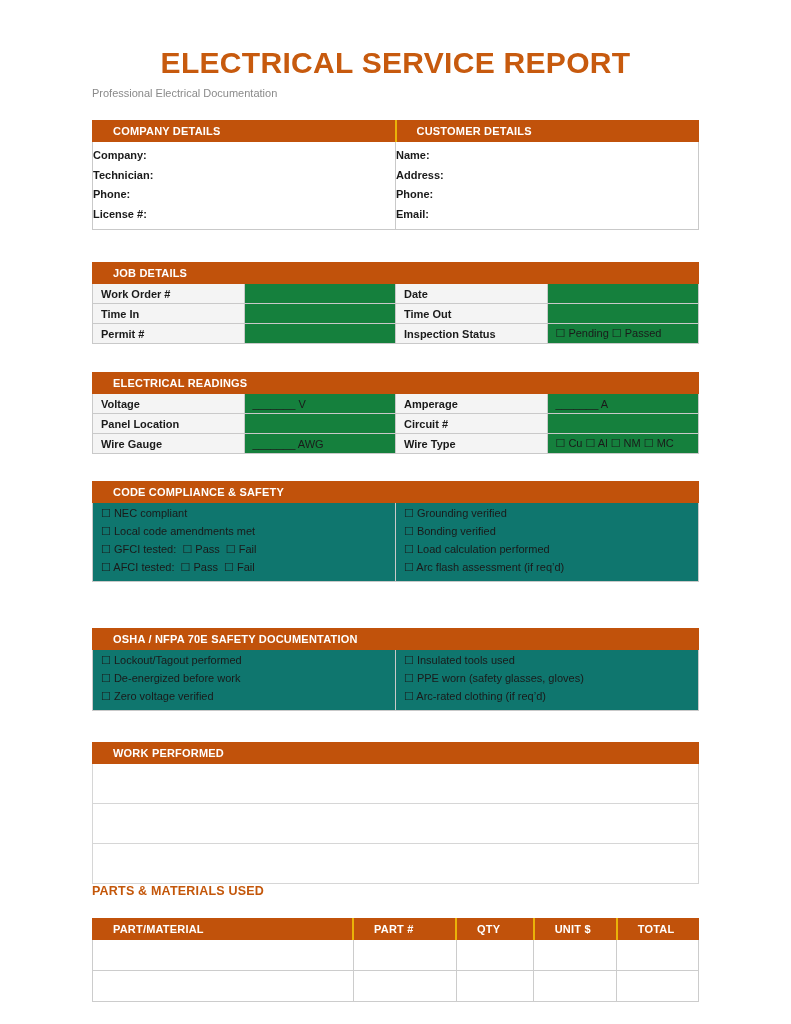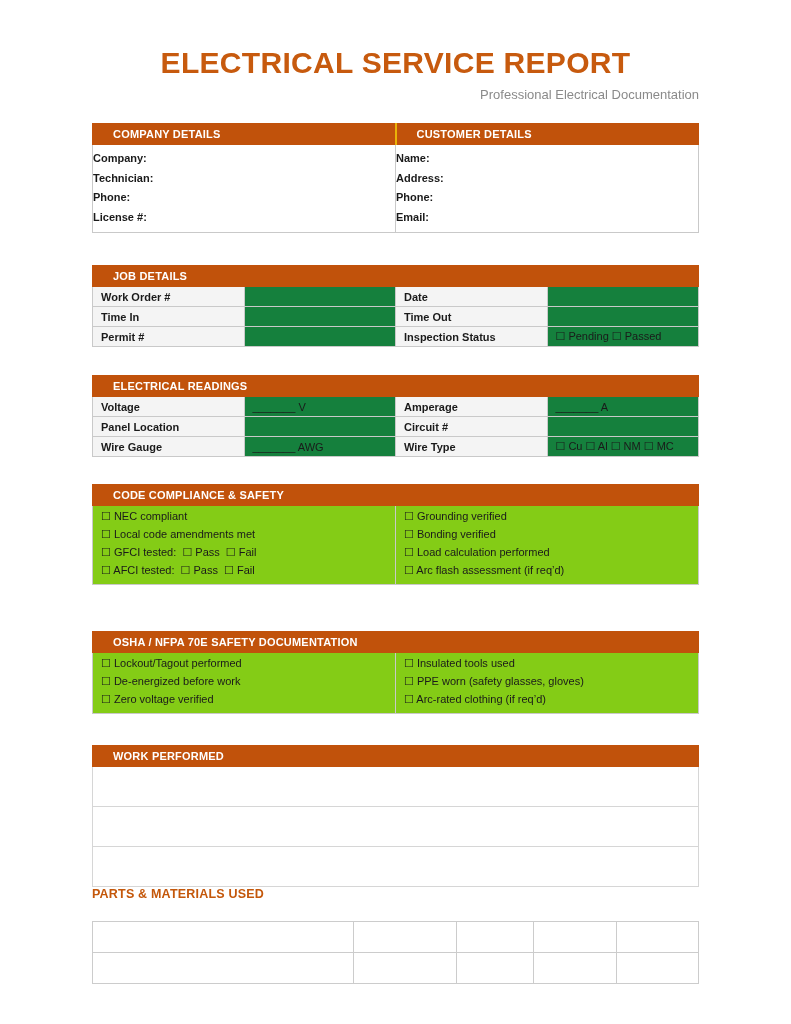--- a/index.html
+++ b/index.html
@@ -10,21 +10,21 @@
     color: #1a1a1a;
     overflow: hidden;
   }
   .page { padding: 46px 92px 0 92px; }
 
   .doc-title {
     font-size: 30px; font-weight: bold; text-align: center;
     color: #C75A0E; letter-spacing: 0.3px;
   }
   .doc-subtitle {
-    font-size: 13px; text-align: right; color: #8a8a8a; margin-top: 7px;
+    font-size: 11px; text-align: left; color: #8a8a8a; margin-top: 7px;
   }
 
   table { width: 100%; border-collapse: collapse; table-layout: fixed; }
   th, td { font-size: 11px; }
 
   
   th.bar {
     background: #C1520B; color: #ffffff; text-align: left;
     font-weight: bold; padding: 4px 20px; border: 1px solid #C1520B;
     letter-spacing: 0.2px;
@@ -38,21 +38,21 @@
 
   
   .sec-job { margin-top: 32px; }
   .sec-readings { margin-top: 28px; border-radius: 7px; }
   .grid td { border: 1px solid #c9c9c9; padding: 3px 8px; height: 20px; background:#15803d; }
   .grid td.lab { background: #F4F4F4; font-weight: bold; }
 
   
   .sec-compliance { margin-top: 27px; }
   .sec-osha { margin-top: 46px; }
-  td.cbcell { border: 1px solid #c9c9c9; vertical-align: top; padding: 1px 8px 5px 8px; background:#84cc16; }
+  td.cbcell { border: 1px solid #c9c9c9; vertical-align: top; padding: 1px 8px 5px 8px; background:#0f766e; }
   .cbline { line-height: 18px; font-size: 11px; white-space: pre-wrap; }
 
   
   .sec-work { margin-top: 31px; }
   .work td { border: 1px solid #d6d6d6; height: 40px; background:#fff; }
   .work tr:first-child td { border-top: 1px solid #c9c9c9; }
 
   
   .parts-heading {
     color: #C4570A; font-weight: bold; font-size: 12.5px;
@@ -231,20 +231,27 @@
 
   <table class="sec-parts parts">
     <colgroup>
       <col style="width:43%">
         <col style="width:17%">
         <col style="width:12.8%">
         <col style="width:13.7%">
         <col style="width:13.5%">
     </colgroup>
     <tbody>
+        <tr>
+      <th class="bar">PART/MATERIAL</th>
+      <th class="bar">PART #</th>
+      <th class="bar">QTY</th>
+      <th class="bar">UNIT $</th>
+      <th class="bar">TOTAL</th>
+    </tr>
     <tr>
       <td></td>
       <td></td>
       <td></td>
       <td></td>
       <td></td>
     </tr>
     <tr>
       <td></td>
       <td></td>

